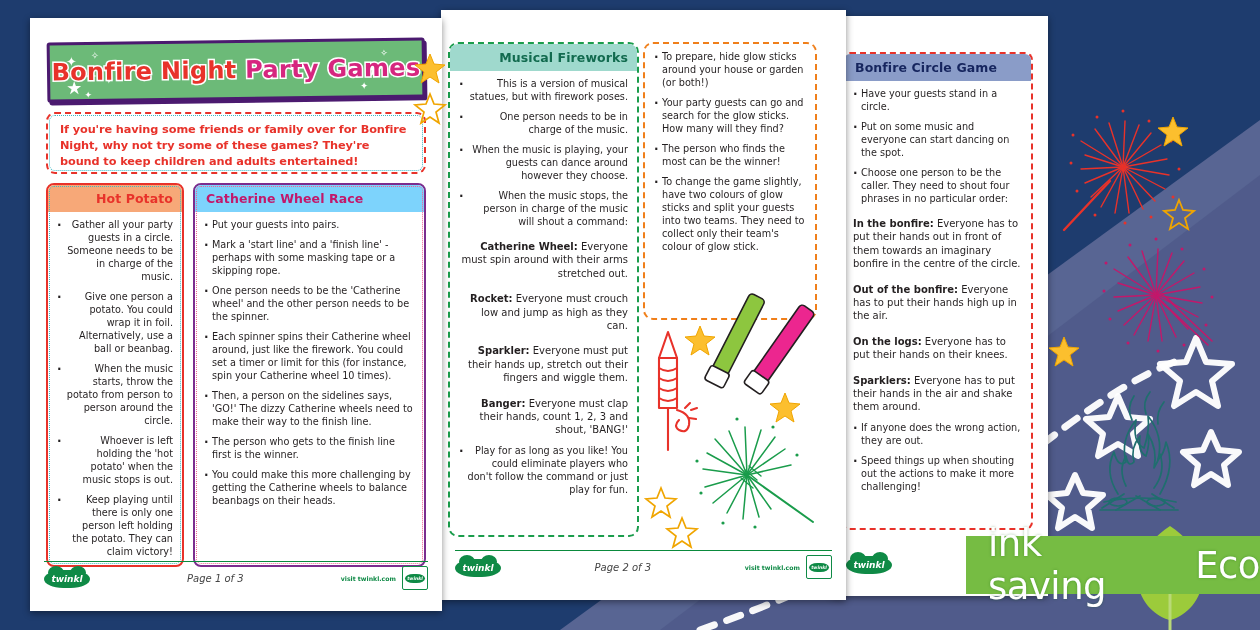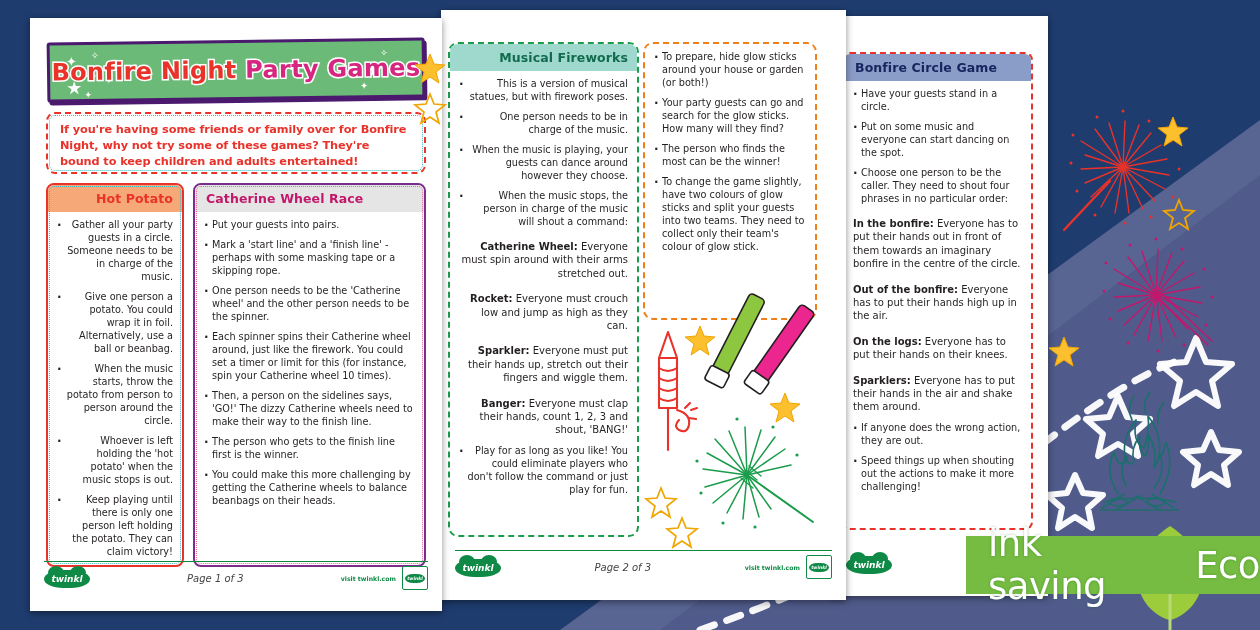--- a/index.html
+++ b/index.html
@@ -144,21 +144,21 @@
     line-height: 1.34;
     color: #231f20;
   }
   .card-body p.cmd b { font-weight: bold; }
 
   
   .c-hotpotato { border: 2px solid #e8322a; outline: 1px dotted #3fb9c4; outline-offset: -4px; }
   .c-hotpotato .card-head { background: #f7a878; color: #e8322a; }
 
   .c-catherine { border: 2px solid #7b2d8e; outline: 1px dotted #f06292; outline-offset: -4px; }
-  .c-catherine .card-head { background: #e5e5e5; color: #c2186b; }
+  .c-catherine .card-head { background: #7dd3fc; color: #c2186b; }
 
   .c-musical { border: 2px dashed #1a9c4b; border-radius: 10px; text-align: right; }
   .c-musical .card-head { background: #9fd9cd; color: #126b4f; }
 
   .c-glow { border: 2px dashed #f07f1a; border-radius: 10px; }
   .c-glow .card-head { background: #fbdcae; color: #e8322a; }
 
   .c-bonfire { border: 2px dashed #e8322a; border-radius: 8px; }
   .c-bonfire .card-head { background: #8a9cc8; color: #16255e; }
 

